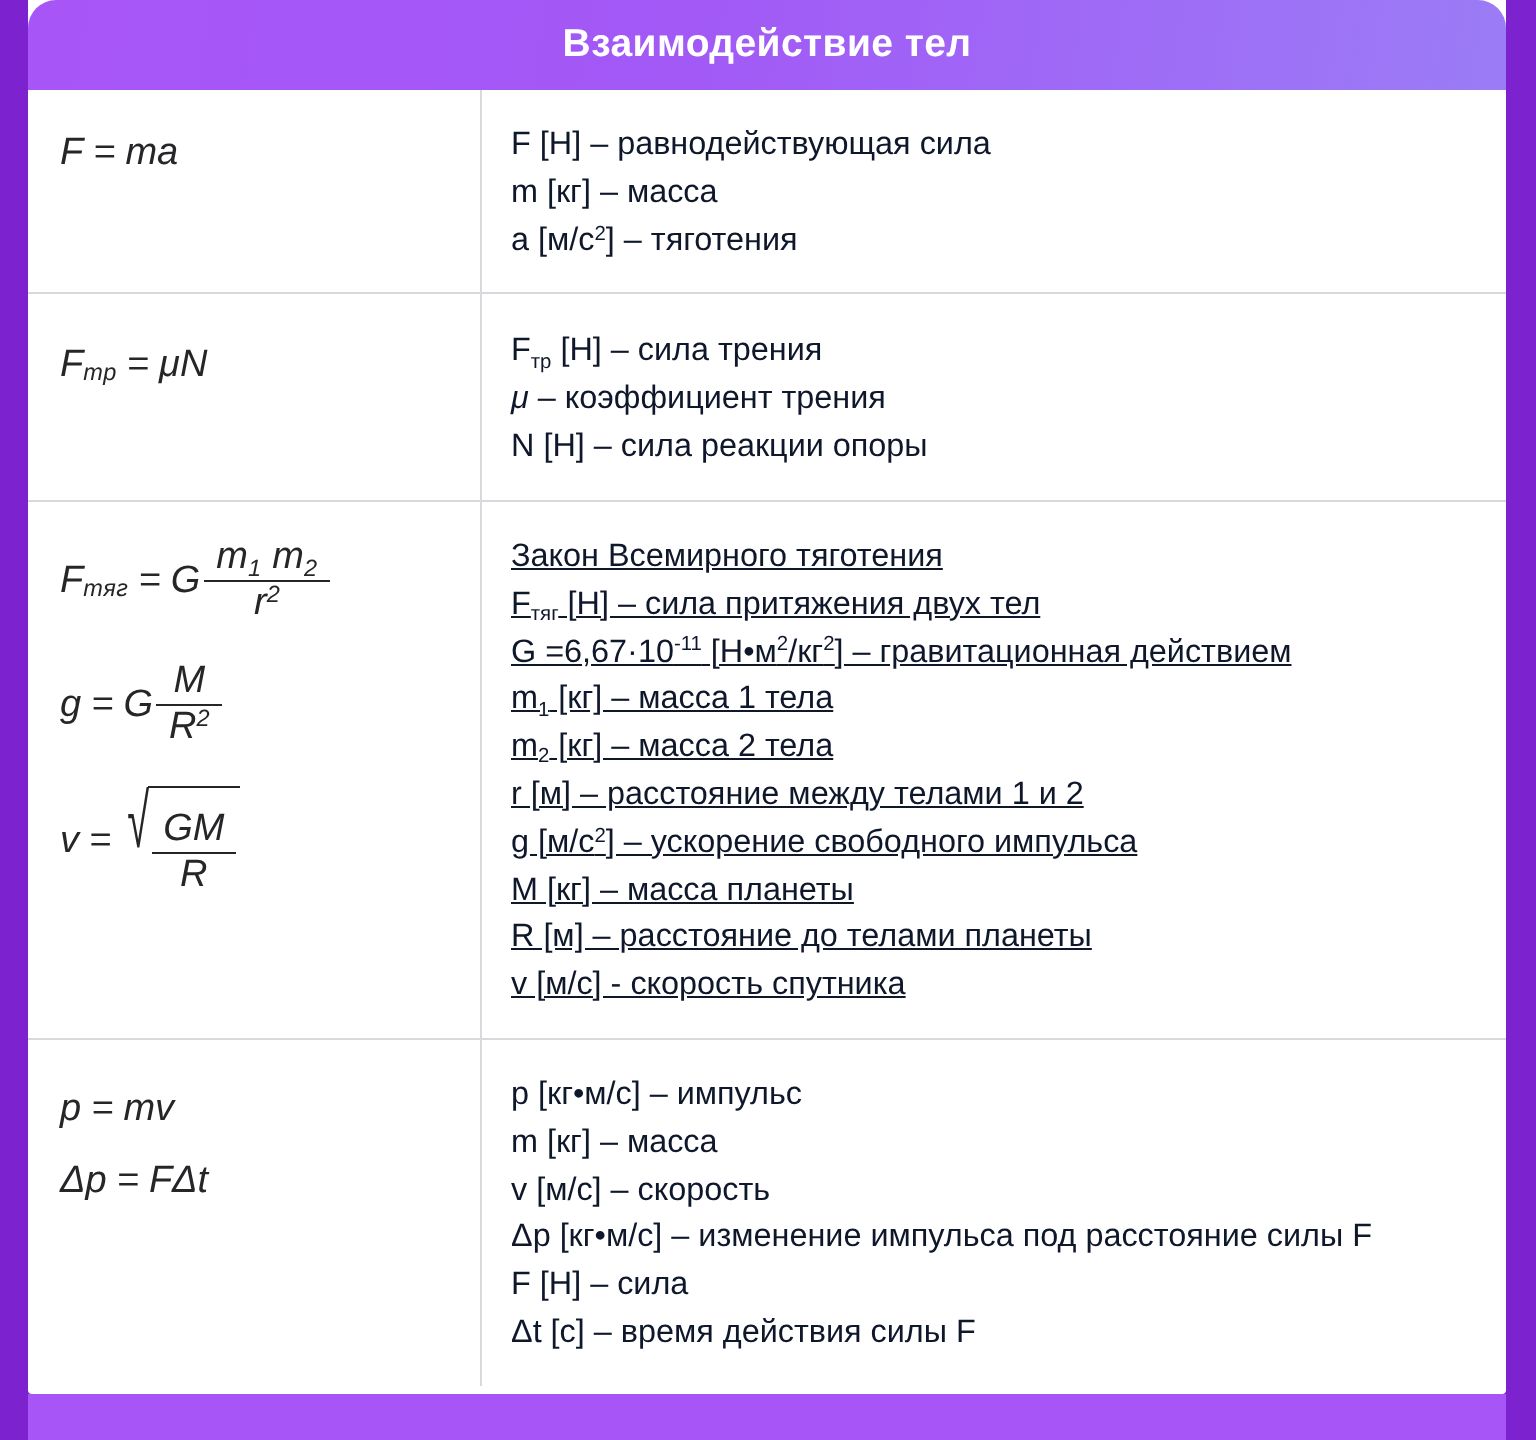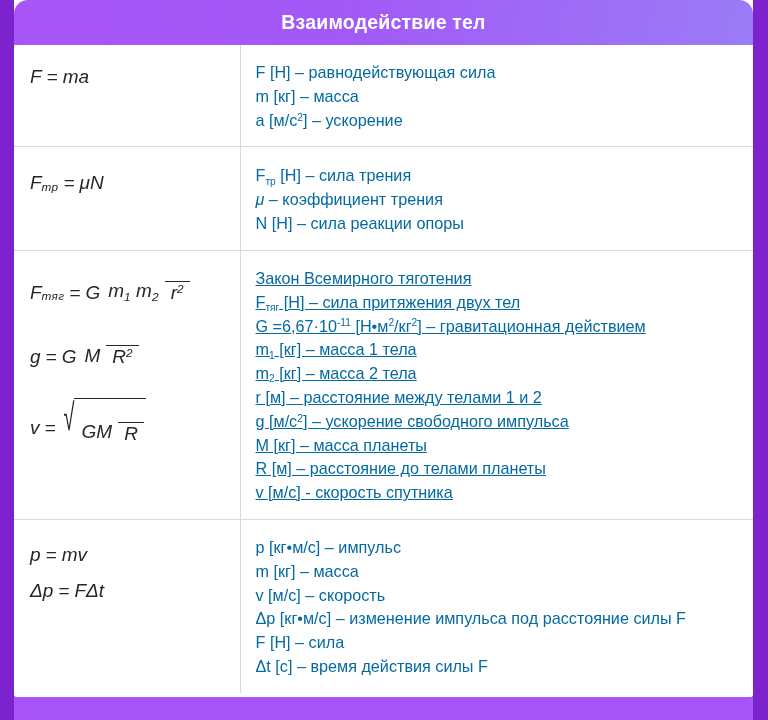--- a/index.html
+++ b/index.html
@@ -71,21 +71,21 @@
   }
 
   .fcell {
     padding: 14px 0 14px 16px;
     color: #262629;
     font-size: 19px;
     font-style: italic;
   }
   .dcell {
     padding: 14px 10px 14px 15px;
-    color: #0369a1;
+    color: #0f172a;
     font-size: 16.2px;
     line-height: 1.47;
   }
 
   .flines { display: flex; flex-direction: column; gap: 13px; }
 
   .frow {
     display: flex;
     align-items: center;
     white-space: nowrap;
@@ -103,35 +103,35 @@
   }
   .sup {
     font-size: 0.62em;
     position: relative;
     top: -0.52em;
   }
 
   
   .frac {
     display: inline-flex;
-    flex-direction: row;
+    flex-direction: column;
     align-items: center;
     vertical-align: middle;
-    margin: 12px 2px;
+    margin: 0 2px;
     line-height: 1.08;
   }
   .frac .num {
     padding: 0 6px 1px 6px;
   }
   .frac .den {
     border-top: 1.6px solid #262629;
     padding: 1px 6px 0 6px;
     width: 100%;
     box-sizing: border-box;
-    text-align: right;
+    text-align: center;
   }
 
   
   .radical {
     display: inline-flex;
     align-items: stretch;
     margin-left: 3px;
   }
   .radical .rsign {
     font-size: 1.05em;
@@ -194,21 +194,21 @@
         </td>
         <td class="col-desc">
           <div class="dcell" style="padding-top:16px;">
             <div class="dline">
               <span>F</span><span> [Н] – равнодействующая сила</span>
             </div>
             <div class="dline">
               <span>m</span><span> [кг] – масса</span>
             </div>
             <div class="dline">
-              <span>a</span><span> [м/с</span><span class="dsup">2</span><span>] – ускорение</span>
+              <span>a</span><span> [м/с</span><span class="dsup">2</span><span>] – тяготения</span>
             </div>
           </div>
         </td>
       </tr>
 
       <tr>
         <td class="col-formula">
           <div class="fcell" style="padding-top:26px;padding-bottom:30px;">
             <div class="frow">
               <span>F</span>

